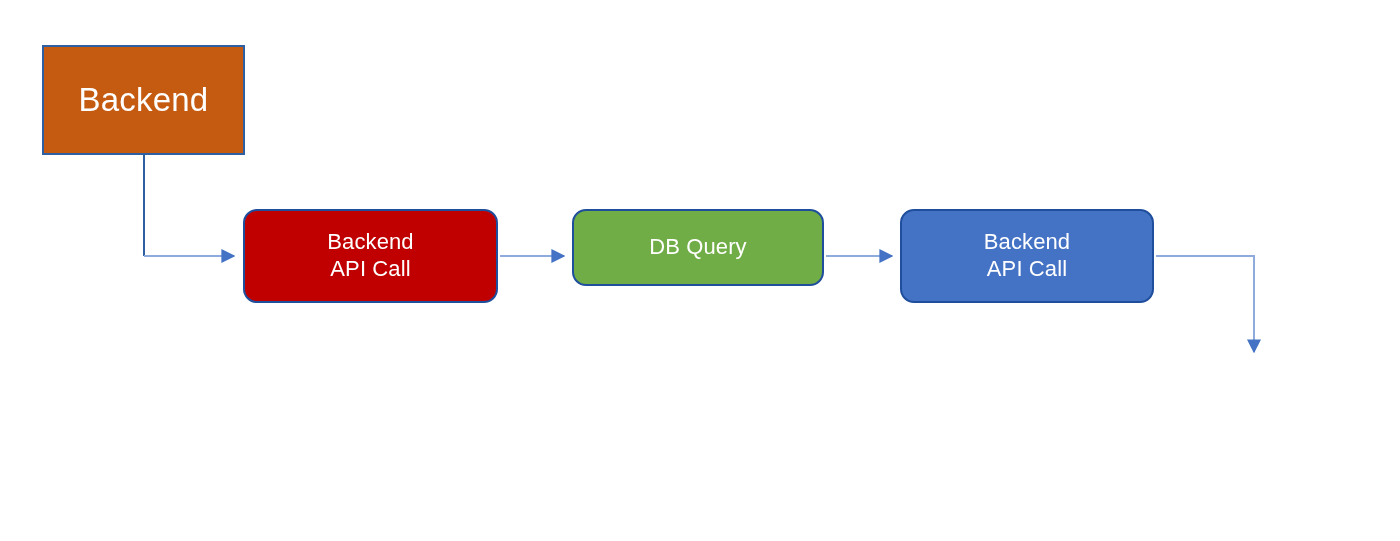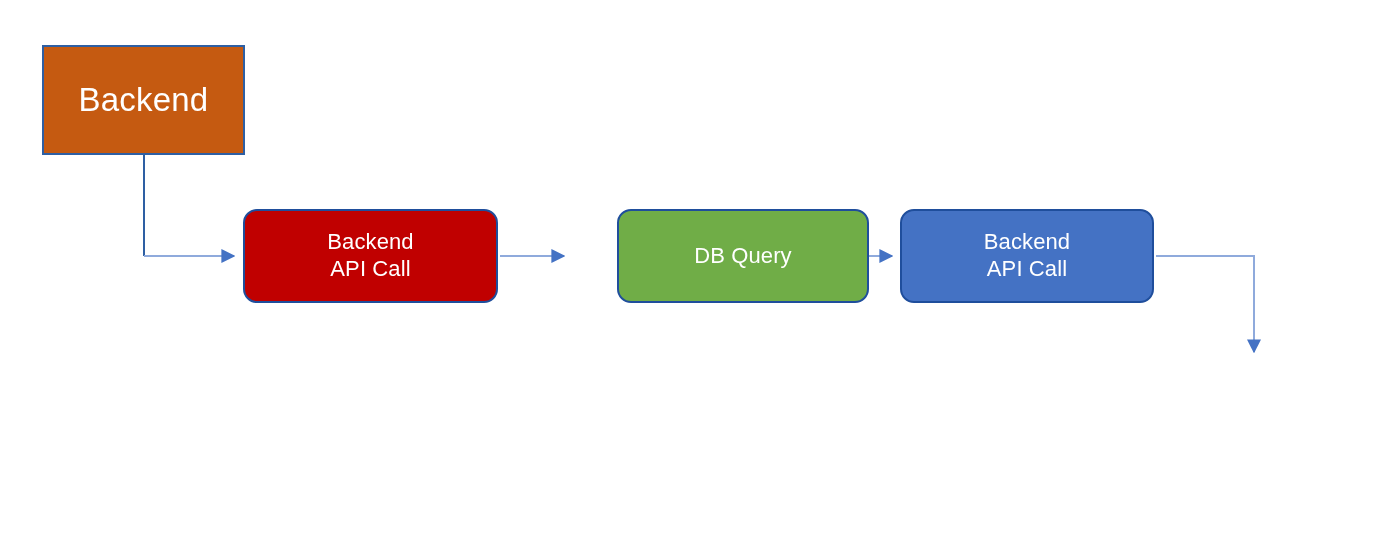--- a/index.html
+++ b/index.html
@@ -86,21 +86,21 @@
 
   <div class="node rect terminal" style="left:42px; top:45px; width:203px; height:110px; background:#C55A11; border-color:#2E5FA3;">
     <span>Backend</span>
   </div>
 
   <div class="node rounded process" style="left:243px; top:209px; width:255px; height:94px; background:#C00000; border-color:#1F4E9C;">
     <span>Backend
 API Call</span>
   </div>
 
-  <div class="node rounded process" style="left:572px; top:209px; width:252px; height:94px; background:#70AD47; border-color:#1F4E9C;margin-left:45px;">
+  <div class="node rounded process" style="left:572px; top:209px; width:252px; height:77px; background:#70AD47; border-color:#1F4E9C;">
     <span>DB Query</span>
   </div>
 
   <div class="node rounded process" style="left:900px; top:209px; width:254px; height:94px; background:#4472C4; border-color:#1F4E9C;">
     <span>Backend
 API Call</span>
   </div>
 
 
 </div>

